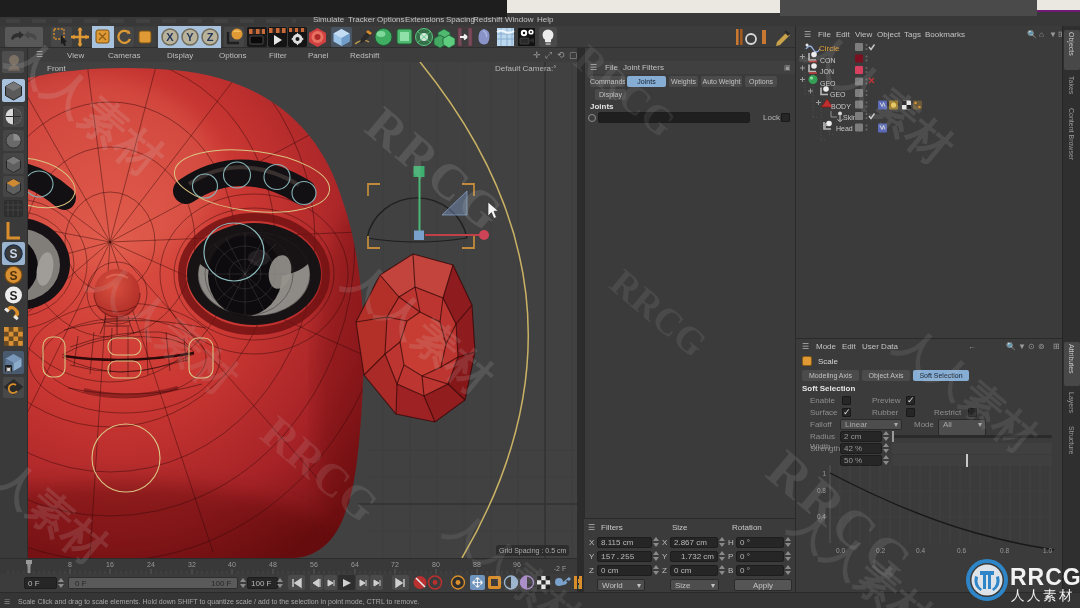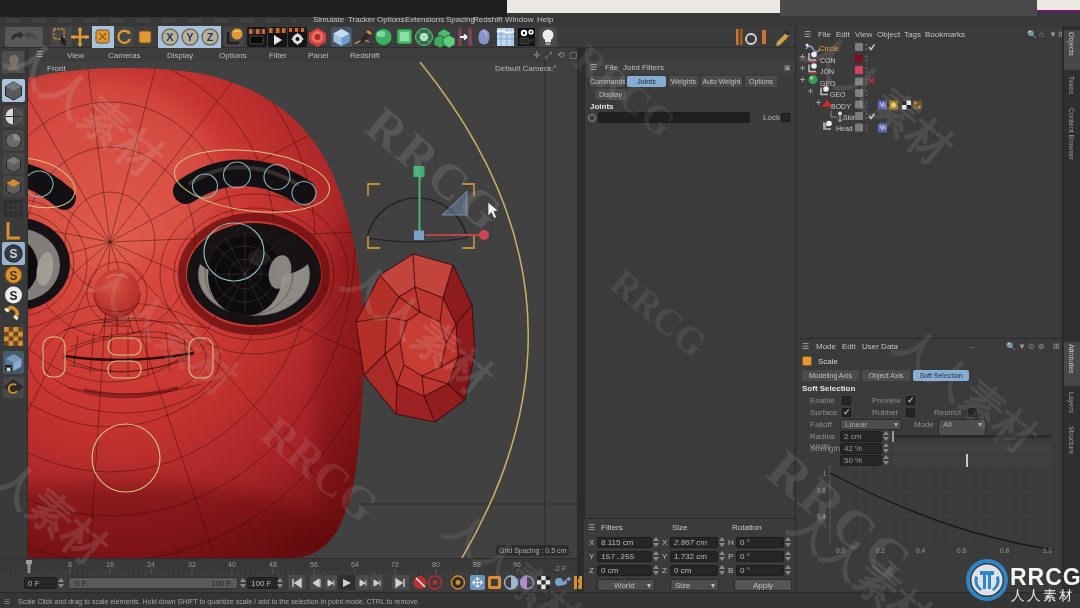--- a/index.html
+++ b/index.html
@@ -433,44 +433,44 @@
 
 <div id="coordpanel" style="left:584px;top:518px;width:211px;height:74px;background:#3b3b3b;border-top:1px solid #2a2a2a;">
   <div class="t8" style="left:4px;top:4px;color:#b5b5b5;">☰</div>
   <div class="t8" style="left:17px;top:4px;color:#c8c8c8;">Filters</div>
   <div class="t8" style="left:88px;top:4px;color:#c8c8c8;">Size</div>
   <div class="t8" style="left:148px;top:4px;color:#c8c8c8;">Rotation</div>
   <div class="t8" style="left:5px;top:19px;color:#bdbdbd;">X</div>
   <div class="fld" style="left:13px;top:18px;width:55px;height:11px;">8.115 cm</div>
   <div class="spin" style="left:68px;top:17px;"></div>
   <div class="t8" style="left:78px;top:19px;color:#bdbdbd;">X</div>
-  <div class="fld" style="left:86px;top:18px;width:48px;height:11px;font-style:italic;">2.867 cm</div>
+  <div class="fld" style="left:86px;top:18px;width:48px;height:11px;">2.867 cm</div>
   <div class="spin" style="left:134px;top:17px;"></div>
   <div class="t8" style="left:144px;top:19px;color:#bdbdbd;">H</div>
   <div class="fld" style="left:152px;top:18px;width:48px;height:11px;">0 °</div>
   <div class="spin" style="left:200px;top:17px;"></div>
   <div class="t8" style="left:5px;top:33px;color:#bdbdbd;">Y</div>
   <div class="fld" style="left:13px;top:32px;width:55px;height:11px;font-family:Liberation Mono, monospace;">157.255 cm</div>
   <div class="spin" style="left:68px;top:31px;"></div>
   <div class="t8" style="left:78px;top:33px;color:#bdbdbd;">Y</div>
-  <div class="fld" style="left:86px;top:32px;width:48px;height:11px;">1.732 cm</div>
+  <div class="fld" style="left:86px;top:32px;width:48px;height:11px;text-align:right;">1.732 cm</div>
   <div class="spin" style="left:134px;top:31px;"></div>
   <div class="t8" style="left:144px;top:33px;color:#bdbdbd;">P</div>
   <div class="fld" style="left:152px;top:32px;width:48px;height:11px;">0 °</div>
   <div class="spin" style="left:200px;top:31px;"></div>
   <div class="t8" style="left:5px;top:47px;color:#bdbdbd;">Z</div>
   <div class="fld" style="left:13px;top:46px;width:55px;height:11px;">0 cm</div>
   <div class="spin" style="left:68px;top:45px;"></div>
   <div class="t8" style="left:78px;top:47px;color:#bdbdbd;">Z</div>
   <div class="fld" style="left:86px;top:46px;width:48px;height:11px;">0 cm</div>
   <div class="spin" style="left:134px;top:45px;"></div>
   <div class="t8" style="left:144px;top:47px;color:#bdbdbd;">B</div>
   <div class="fld" style="left:152px;top:46px;width:48px;height:11px;">0 °</div>
   <div class="spin" style="left:200px;top:45px;"></div>
-  <div class="btn" style="left:13px;top:60px;width:58px;height:12px;line-height:11px;text-align:left;padding-left:16px;">World <span style="position:absolute;right:3px;top:0;">▾</span></div>
+  <div class="btn" style="left:13px;top:60px;width:48px;height:12px;line-height:11px;text-align:left;padding-left:4px;">World <span style="position:absolute;right:3px;top:0;">▾</span></div>
   <div class="btn" style="left:86px;top:60px;width:49px;height:12px;line-height:11px;text-align:left;padding-left:4px;">Size <span style="position:absolute;right:3px;top:0;">▾</span></div>
   <div class="btn" style="left:150px;top:60px;width:58px;height:12px;line-height:11px;background:#555;">Apply</div>
   <div style="left:-7px;top:58px;width:6px;height:14px;background:#2c2c2c;"></div>
   <div style="left:-6px;top:60px;width:4px;height:4px;background:#d98e2b;"></div>
   <div style="left:-6px;top:66px;width:4px;height:4px;background:#6a8a5a;"></div>
 </div>
 
 <div id="objpanel" style="left:795px;top:26px;width:267px;height:312px;background:#3b3b3b;border-left:1px solid #2a2a2a;">
   <div class="t8" style="left:8px;top:4px;color:#b5b5b5;">☰</div>
   <div class="t8" style="left:22px;top:4px;color:#c3c3c3;">File</div>

